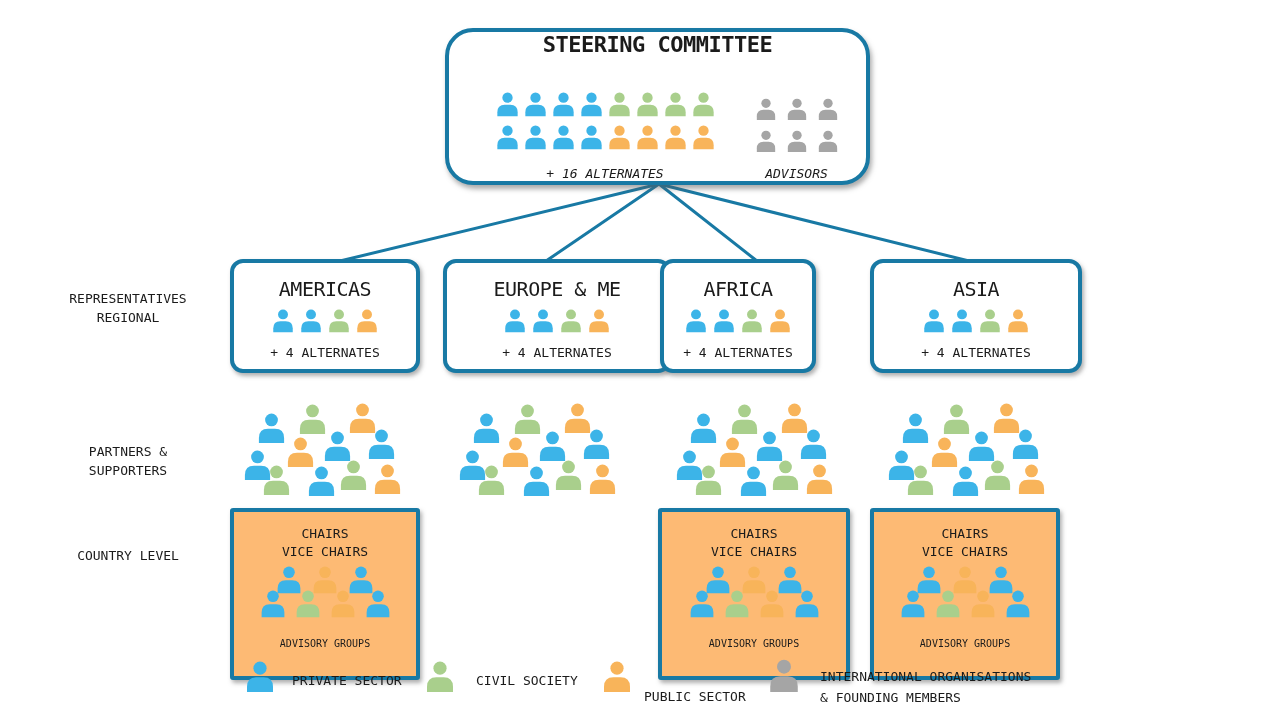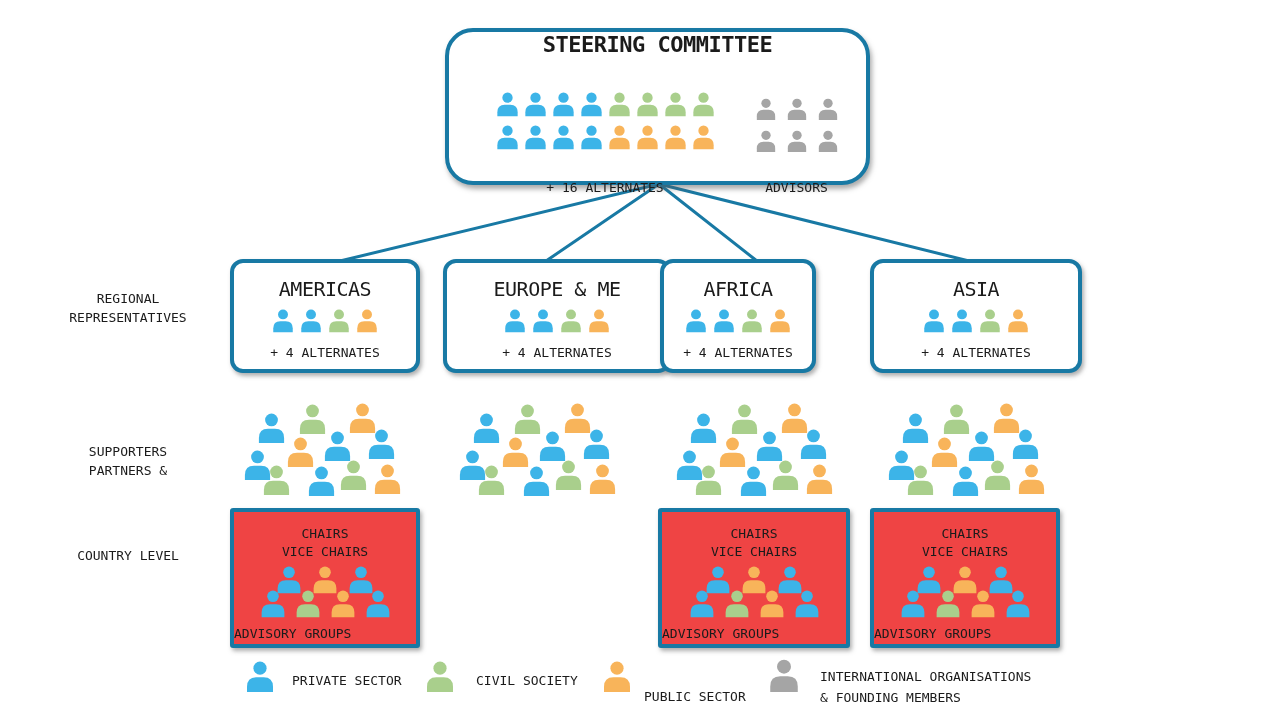--- a/index.html
+++ b/index.html
@@ -12,61 +12,61 @@
   .connector{stroke-width:3;stroke-linecap:round;}
   .sc-box{position:absolute;left:445px;top:28px;width:425px;height:157px;box-sizing:border-box;
           background:#fff;border:4px solid var(--line,#1879a4);border-radius:28px;
           box-shadow:2px 4px 5px rgba(90,90,90,.5);}
   .sc-title{text-align:center;font-size:22px;font-weight:bold;letter-spacing:-0.5px;}
   .icon-row{display:flex;align-items:flex-end;}
   .sc-members{position:absolute;left:45px;top:60px;display:flex;flex-direction:column;gap:8px;}
   .sc-members .icon-row{gap:1px;}
   .sc-advisors{position:absolute;left:305px;top:66px;display:flex;flex-direction:column;gap:9px;}
   .sc-advisors .icon-row{gap:7px;}
-  .sc-caption{position:absolute;top:148px;font-size:13px;text-align:center;}
+  .sc-caption{position:absolute;top:134px;font-size:13px;text-align:center;font-style:italic;}
   .region-box{position:absolute;top:259px;height:114px;box-sizing:border-box;background:#fff;
               border:4px solid var(--line,#1879a4);border-radius:13px;
               box-shadow:2px 3px 4px rgba(110,110,110,.55);
               display:flex;flex-direction:column;align-items:center;}
   .region-title{margin-top:14px;font-size:20px;line-height:24px;letter-spacing:-0.5px;}
   .region-icons{margin-top:8px;gap:2px;}
   .region-caption{margin-top:12px;font-size:13px;}
   .cluster{position:absolute;top:400px;width:190px;height:100px;}
-  .country-box{position:absolute;top:508px;height:140px;box-sizing:border-box;background:#ef4444;
+  .country-box{position:absolute;top:508px;height:172px;box-sizing:border-box;background:#fdba74;
                border:4px solid var(--line,#1879a4);border-radius:3px;
                box-shadow:2px 3px 4px rgba(110,110,110,.55);
-               display:flex;flex-direction:column;}
+               display:flex;flex-direction:column;align-items:center;}
   .cb-line{font-size:13px;line-height:18px;text-align:center;}
   .cb-line1{margin-top:13px;}
   .cb-icons{display:flex;flex-direction:column;align-items:center;margin-top:5px;}
   .cb-row-top{gap:6px;}
   .cb-row-bottom{gap:5px;margin-top:-4px;}
-  .cb-footer{margin-top:8px;font-size:13px;}
+  .cb-footer{margin-top:20px;font-size:10px;}
   .legend-item-label{position:absolute;font-size:13px;line-height:16px;}
   .legend-two-line{line-height:21px;}
 </style>
 </head>
 <body>
 
 <div class="page">
 
   <svg class="connectors" width="1280" height="720" viewBox="0 0 1280 720">
     <line class="connector" x1="659" y1="184" x2="340" y2="261" stroke="#1879A4"></line>
     <line class="connector" x1="659" y1="184" x2="546" y2="261" stroke="#1879A4"></line>
     <line class="connector" x1="659" y1="184" x2="757" y2="261" stroke="#1879A4"></line>
     <line class="connector" x1="659" y1="184" x2="969" y2="261" stroke="#1879A4"></line>
   </svg>
 
   <div class="lvl-label" style="top:289px">
+    <div>REPRESENTATIVES</div>
     <div>REGIONAL</div>
-    <div>REPRESENTATIVES</div>
   </div>
   <div class="lvl-label" style="top:442px">
+    <div>PARTNERS &amp;</div>
     <div>SUPPORTERS</div>
-    <div>PARTNERS &amp;</div>
   </div>
   <div class="lvl-label" style="top:546px">
     <div>COUNTRY LEVEL</div>
   </div>
 
   <div class="sc-box">
     <div class="sc-title">STEERING COMMITTEE</div>
     <div class="sc-members">
       <div class="icon-row">
           <svg width="27" height="25" viewBox="0 0 34 32">

